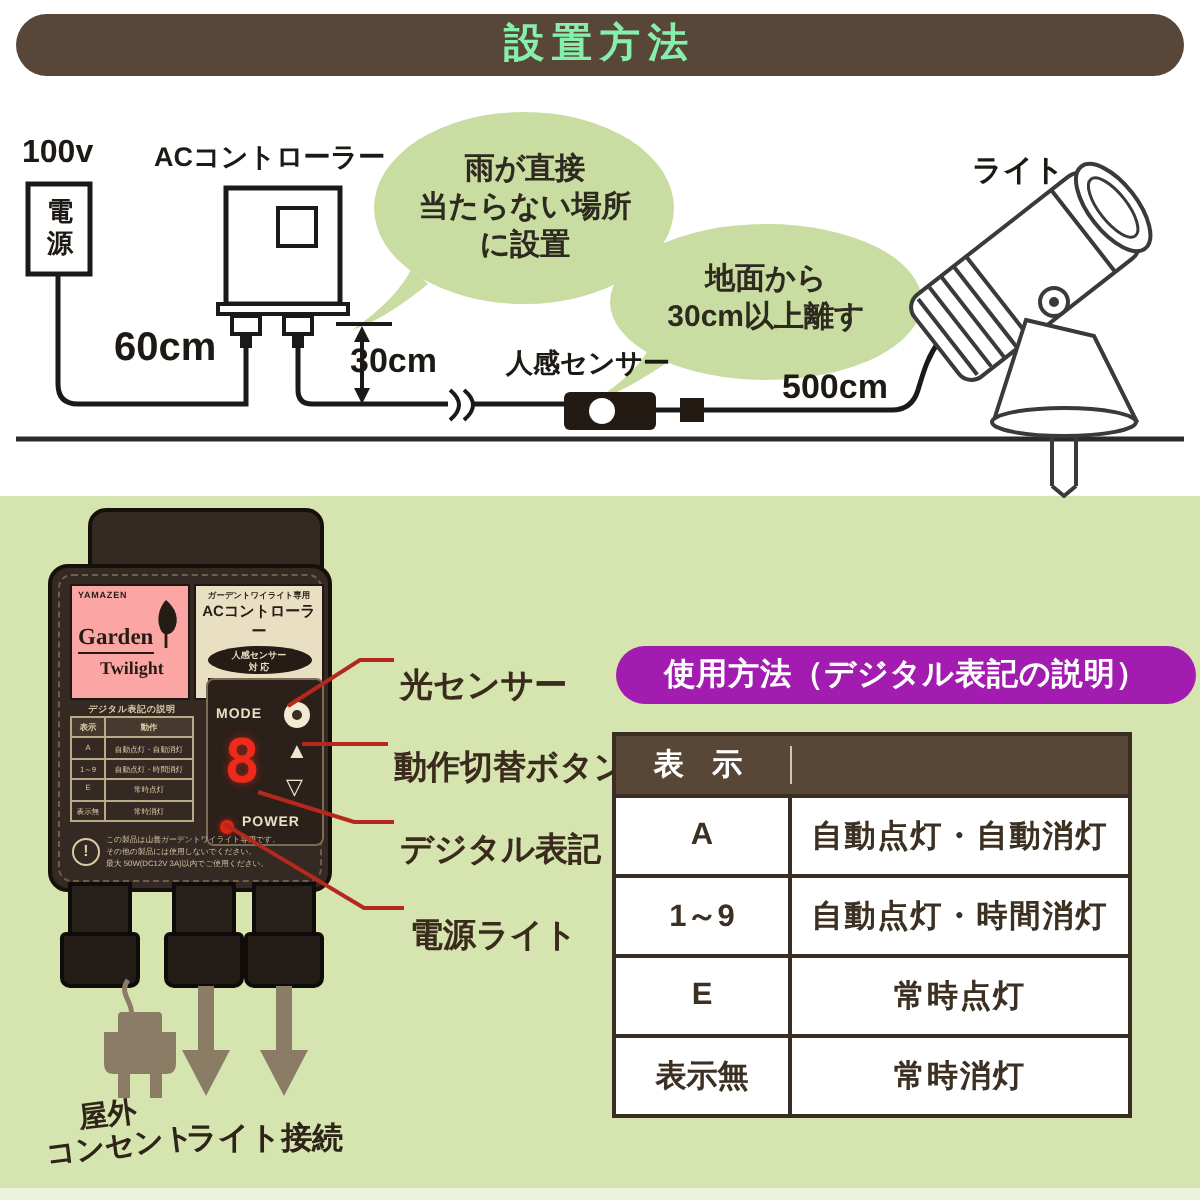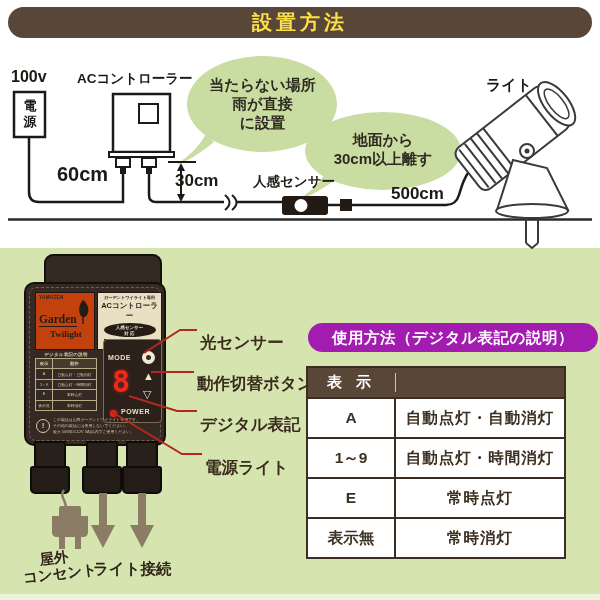--- a/index.html
+++ b/index.html
@@ -1,33 +1,33 @@
 <!DOCTYPE html>
 <html><head>
 <meta charset="utf-8">
 <style>
   html,body{margin:0;padding:0;}
   body{font-family:"Liberation Sans",sans-serif;}
   .canvas{position:relative;width:600px;height:600px;background:#ffffff;overflow:hidden;}
   .abs{position:absolute;}
   
   .banner{position:absolute;left:8px;top:7px;width:584px;height:31px;background:#584738;border-radius:16px;
-          color:#fde047;font-size:20px;font-weight:bold;letter-spacing:4px;text-align:center;line-height:31px;}
+          color:#86efac;font-size:20px;font-weight:bold;letter-spacing:4px;text-align:center;line-height:31px;}
   
   .dlabel{position:absolute;color:#1d1a15;font-weight:bold;white-space:nowrap;}
   .bubbletxt{position:absolute;color:#2e2a20;font-weight:bold;font-size:15px;line-height:1.26;text-align:center;}
   .bubbletxt span{display:block;}
   
   .gpanel{position:absolute;left:0;top:248px;width:600px;height:346px;background:#d6e4b0;}
   .gfoot{position:absolute;left:0;top:594px;width:600px;height:6px;background:#edf2dc;}
   
   .dev-tab{position:absolute;left:44px;top:254px;width:114px;height:34px;background:#352a23;border:2px solid #16100b;border-radius:9px 9px 0 0;}
   .dev-body{position:absolute;left:24px;top:282px;width:138px;height:160px;background:#352a23;border:2px solid #16100b;border-radius:10px;}
   .dev-stitch{position:absolute;left:3px;top:3px;right:3px;bottom:3px;border:1px dashed #6d5f4c;border-radius:7px;}
-  .logo-box{position:absolute;left:9px;top:8px;width:58px;height:56px;background:#c2410c;border:1px solid #1f1812;}
+  .logo-box{position:absolute;left:9px;top:8px;width:58px;height:56px;background:#fca5a5;border:1px solid #1f1812;}
   .brand{position:absolute;left:3px;top:2px;font-size:4.5px;font-weight:bold;color:#2a211a;letter-spacing:.4px;}
   .logo-garden{position:absolute;left:3px;top:20px;font-family:"Liberation Serif",serif;font-weight:bold;font-size:11.5px;color:#241c15;border-bottom:1.5px solid #241c15;padding-bottom:1px;}
   .logo-twilight{position:absolute;left:14px;top:36px;font-family:"Liberation Serif",serif;font-weight:bold;font-size:9px;color:#241c15;}
   .leafsvg{position:absolute;right:3px;top:6px;}
   .info-box{position:absolute;left:71px;top:8px;width:63px;height:56px;background:#e9e0c4;border:1px solid #1f1812;text-align:center;color:#241c15;}
   .info-sub{font-size:4.2px;font-weight:bold;margin-top:2px;}
   .info-name{font-size:7.5px;font-weight:bold;margin-top:1px;}
   .info-oval{width:52px;height:14px;margin:2px auto 0;background:#241c15;border-radius:50%;color:#e9e0c4;font-size:4.5px;font-weight:bold;line-height:1.3;padding-top:2px;box-sizing:border-box;}
   .info-model{width:52px;height:11px;margin:2px auto 0;border:1.5px solid #241c15;font-size:6.5px;font-weight:bold;line-height:10px;box-sizing:border-box;background:#ece3c8;}
   .mtable{position:absolute;left:9px;top:68px;width:62px;color:#d9cca6;}
@@ -255,22 +255,22 @@
       <path d="M129,396 L177,411 H197"></path>
       <path d="M112,412 L182,454 H202"></path>
     </g>
   </svg>
 
   <div class="dlabel" style="left:11px;top:68px;font-size:16px;">100v</div>
   <div class="dlabel" style="left:22px;top:98px;font-size:13px;line-height:1.2;width:16px;white-space:normal;text-align:center;">電源</div>
   <div class="dlabel" style="left:77px;top:70px;font-size:13.5px;">ACコントローラー</div>
 
   <div class="bubbletxt" style="left:195px;top:76px;width:135px;">
+    <span>雨が直接</span>
     <span>当たらない場所</span>
-    <span>雨が直接</span>
     <span>に設置</span>
   </div>
   <div class="bubbletxt" style="left:310px;top:131px;width:146px;">
     <span>地面から</span>
     <span>30cm以上離す</span>
   </div>
 
   <div class="dlabel" style="left:57px;top:163px;font-size:20px;">60cm</div>
   <div class="dlabel" style="left:175px;top:171px;font-size:17px;">30cm</div>
   <div class="dlabel" style="left:253px;top:173px;font-size:13.5px;">人感センサー</div>

